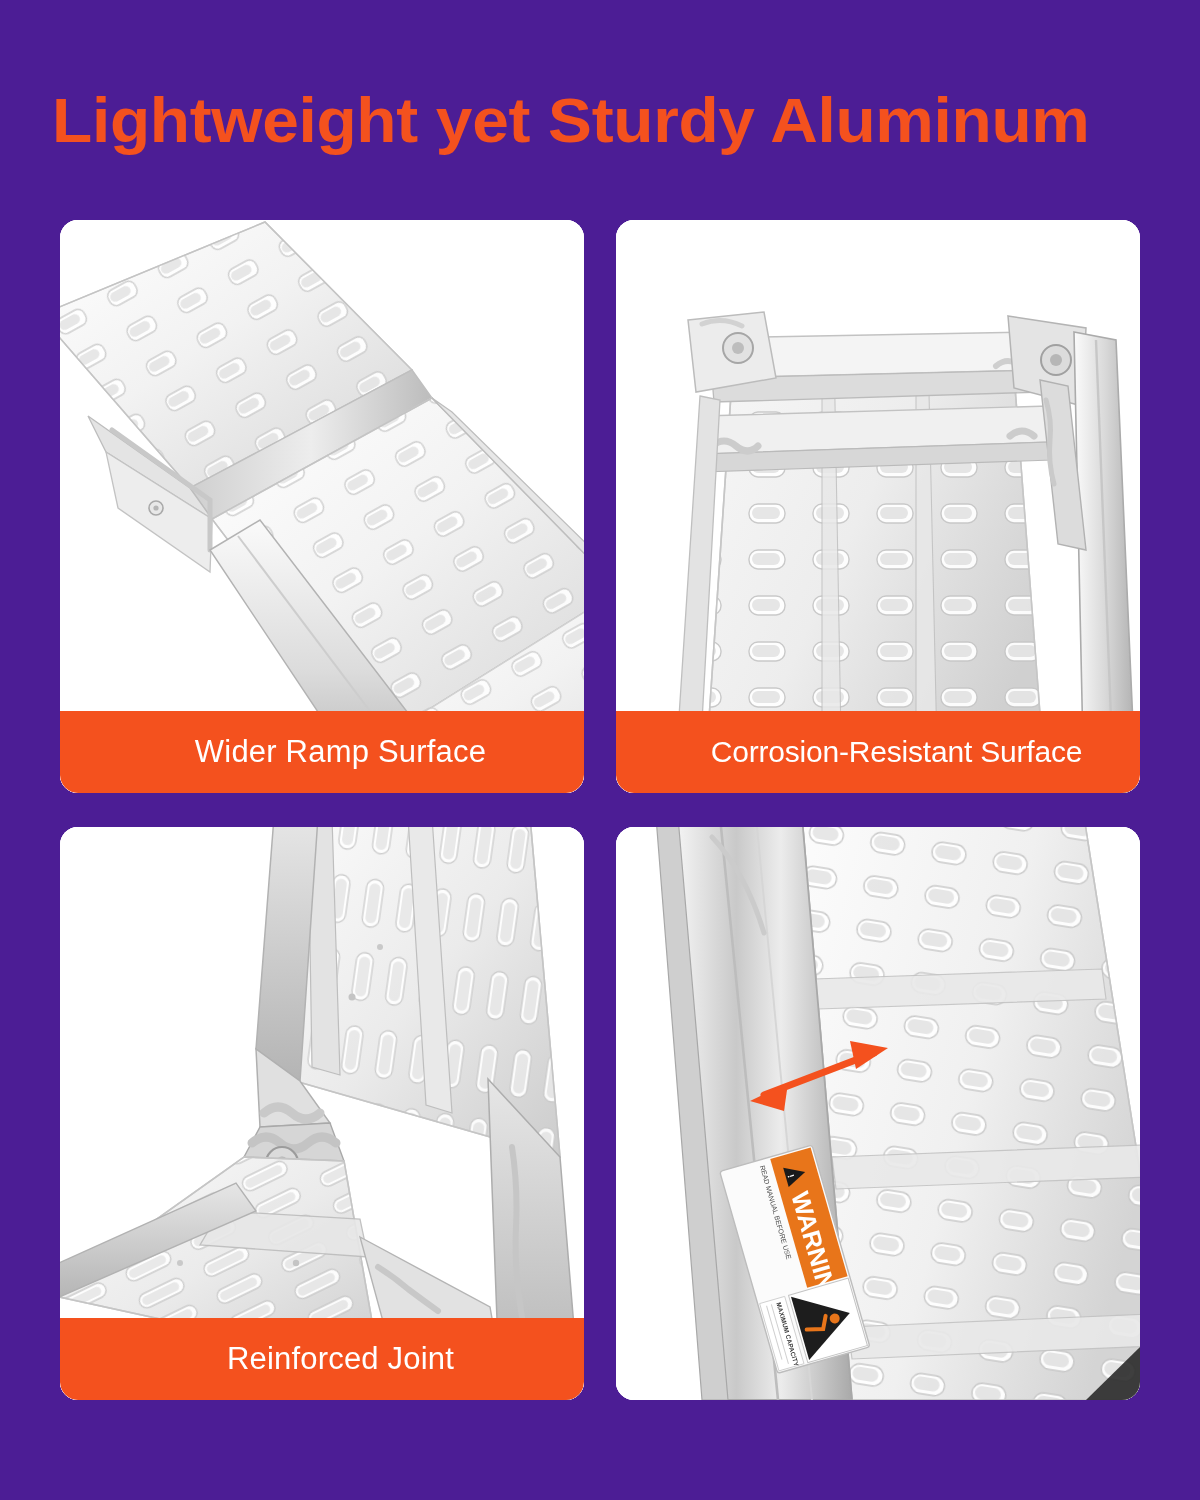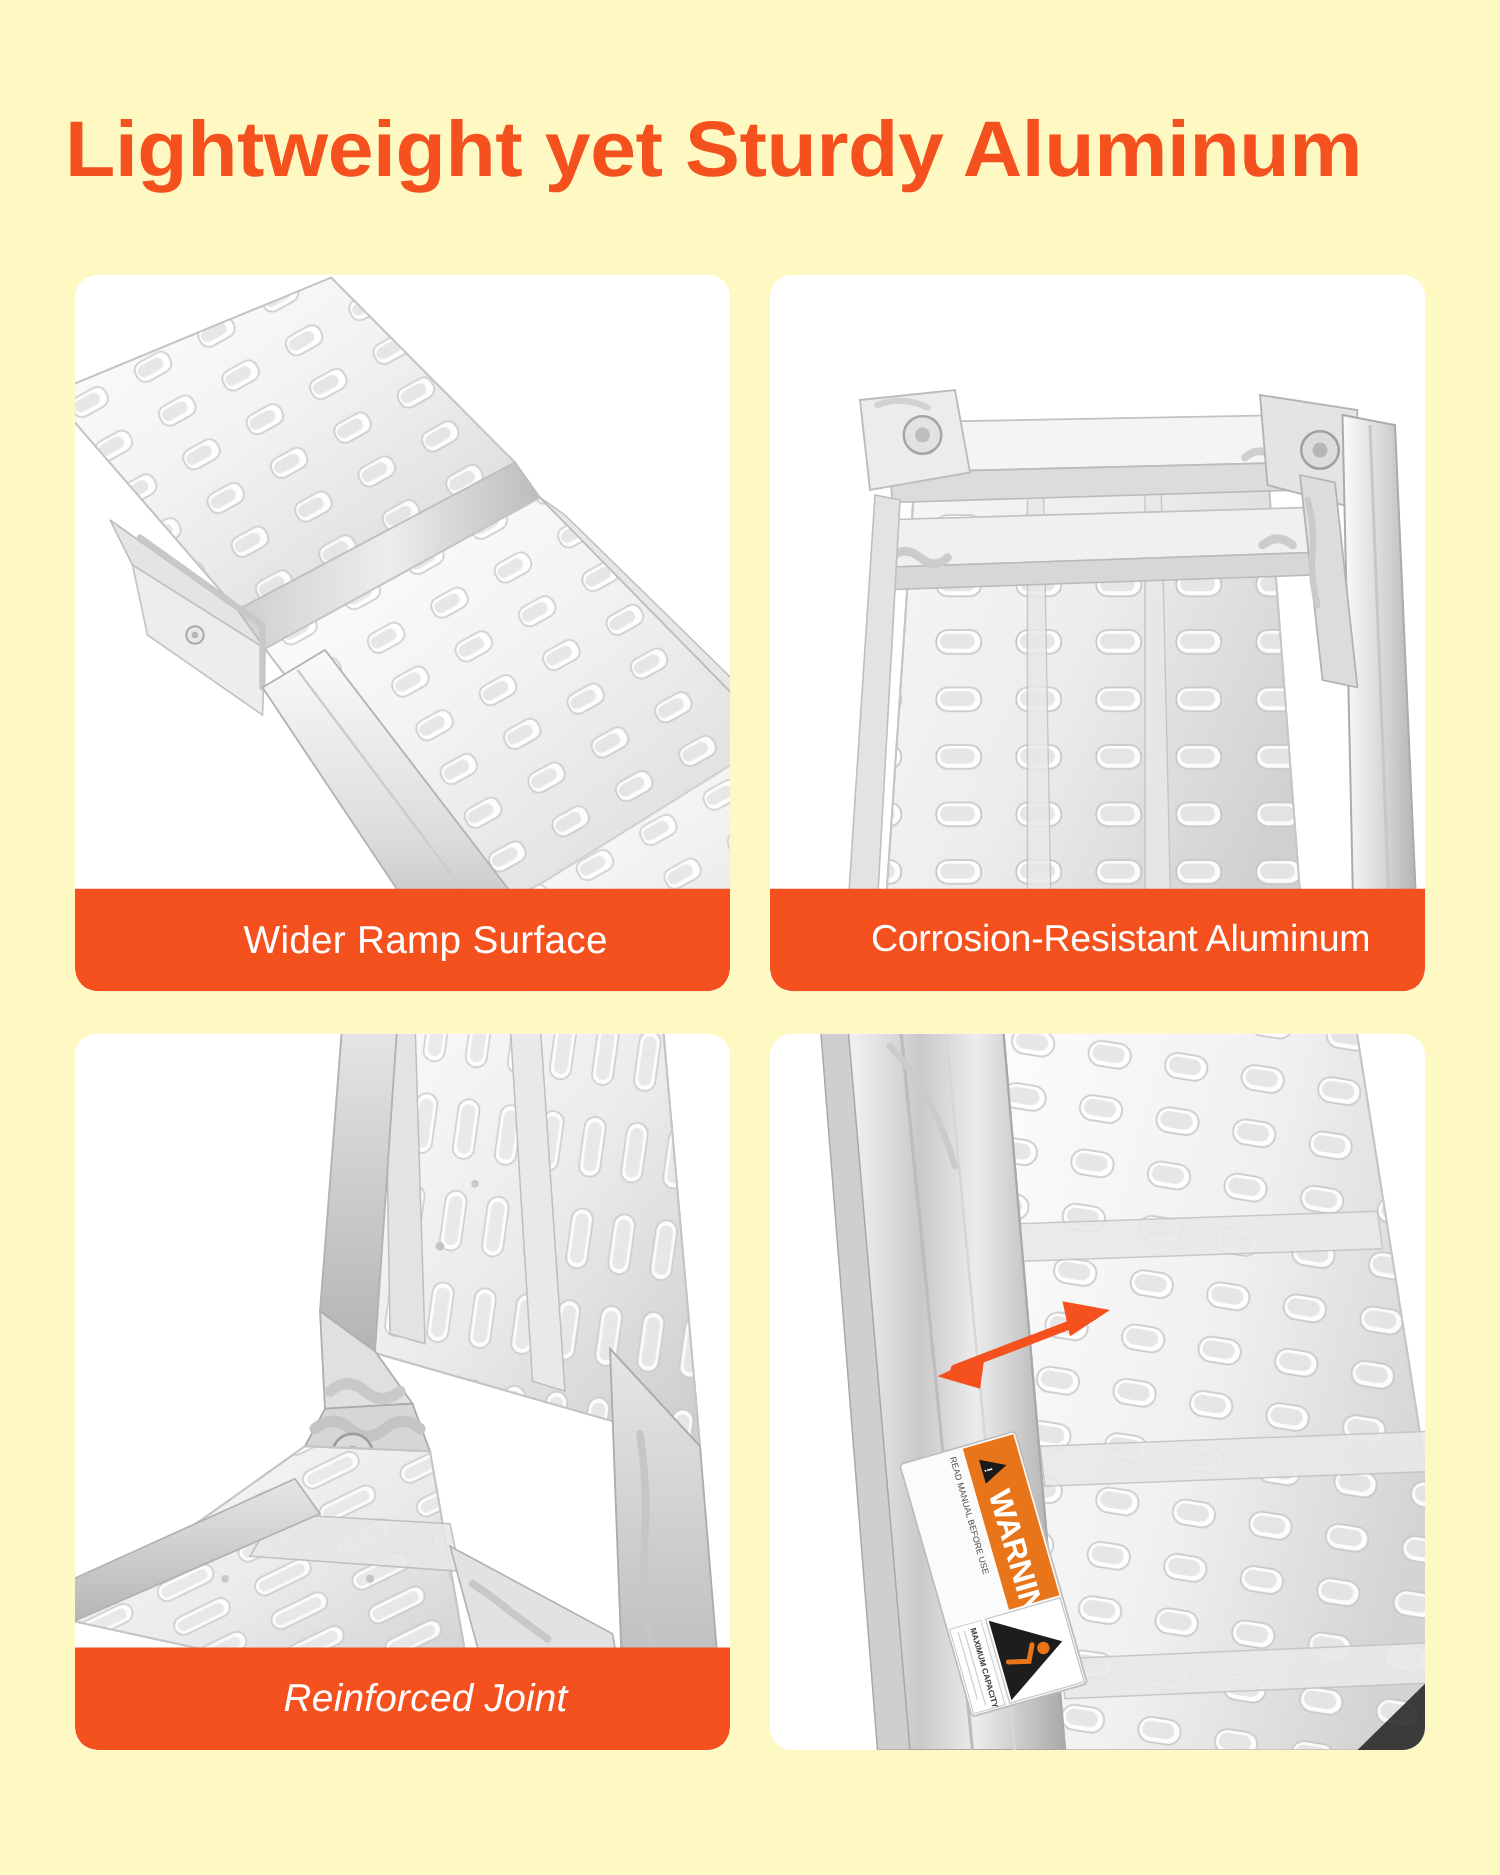--- a/index.html
+++ b/index.html
@@ -2,21 +2,21 @@
 <html><head>
 <meta charset="utf-8">
 <style>
   * { margin:0; padding:0; box-sizing:border-box; }
   html, body {
     width:1200px; height:1500px;
     background:#f6f5f4;
     font-family:"Liberation Sans", sans-serif;
     overflow:hidden;
   }
-  .page { position:relative; width:1200px; height:1500px; background:#fef9c3; }
+  .page { position:relative; width:1200px; height:1500px; background:#4c1d95; }
 
   
   .title {
     position:absolute;
     left:52px; top:84px;
     width:1100px; height:72px;
     color:#F4511E;
     font-size:63px;
     font-weight:bold;
     letter-spacing:-0.3px;
@@ -34,21 +34,21 @@
   }
   .card {
     position:absolute;
     width:524px; height:573px;
     background:#ffffff;
     border-radius:18px;
     overflow:hidden;
   }
   .card.c1 { left:0;    top:0; }
   .card.c2 { left:556px; top:0; }
-  .card.c3 { left:0;    top:607px;font-style:italic; }
+  .card.c3 { left:0;    top:607px; }
   .card.c4 { left:556px; top:607px; }
 
   .photo {
     position:absolute;
     left:0; top:0;
     width:524px; height:573px;
     background:#ffffff;
   }
   .photo svg { display:block; width:100%; height:100%; }
 
@@ -211,21 +211,21 @@
 
           <polygon points="458,112 500,120 520,573 468,573" fill="url(#post2)" stroke="#ababab" stroke-width="1.6"></polygon>
           <line x1="480" y1="120" x2="498" y2="573" stroke="#c7c7c7" stroke-width="2.4"></line>
 
           <polygon points="424,160 452,166 470,330 442,324" fill="#dcdcdc" stroke="#b2b2b2" stroke-width="1.4"></polygon>
           <path d="M430,180 q6,20 4,40 q-2,22 4,44" fill="none" stroke="#cacaca" stroke-width="5" stroke-linecap="round"></path>
 
           <polygon points="84,176 104,180 82,573 58,573" fill="#e3e3e3" stroke="#bfbfbf" stroke-width="1.3"></polygon>
         </svg>
       </div>
-      <div class="caption tight">Corrosion-Resistant Aluminum</div>
+      <div class="caption tight">Corrosion-Resistant Surface</div>
     </div>
 
     <div class="card c3">
       <div class="photo">
         <svg viewBox="0 0 524 573" xmlns="http://www.w3.org/2000/svg">
           <defs>
             <linearGradient id="al3" x1="0" y1="0" x2="1" y2="1">
               <stop offset="0" stop-color="#fbfbfb"></stop>
               <stop offset="0.5" stop-color="#ebebeb"></stop>
               <stop offset="1" stop-color="#cccccc"></stop>

